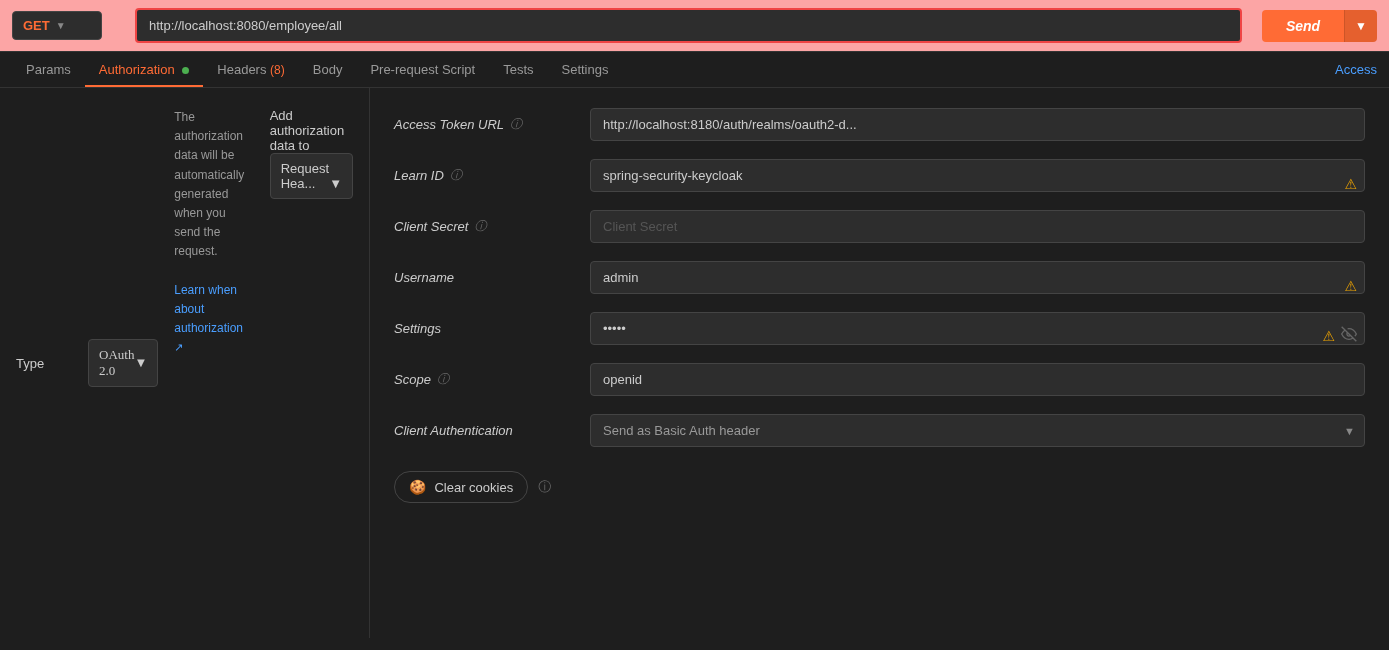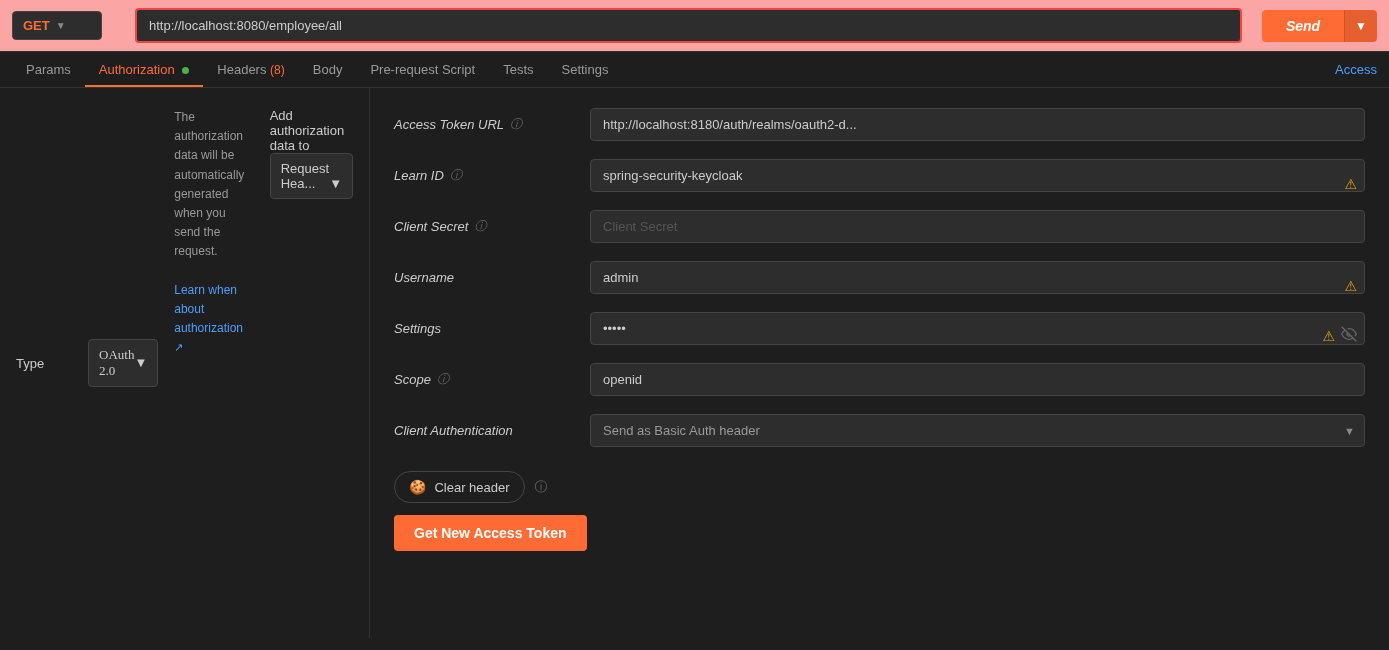--- a/index.html
+++ b/index.html
@@ -478,23 +478,20 @@
           <option>Send client credentials in body</option>
         </select>
         <span class="dropdown-arrow">▼</span>
       </div>
     </div>
 
     <div class="bottom-actions">
       <div style="display:flex; align-items:center; gap: 10px;">
         <button class="clear-cookies-btn">
           <span class="cookie-icon">🍪</span>
-          <span>Clear header</span>
+          <span>Clear cookies</span>
         </button>
         <span class="info-icon" style="color:#666; cursor:pointer;">ⓘ</span>
       </div>
-      <button class="get-token-btn">
-        <span>Get New Access Token</span>
-      </button>
     </div>
 
   </div>
 </div>
 
 </body></html>

